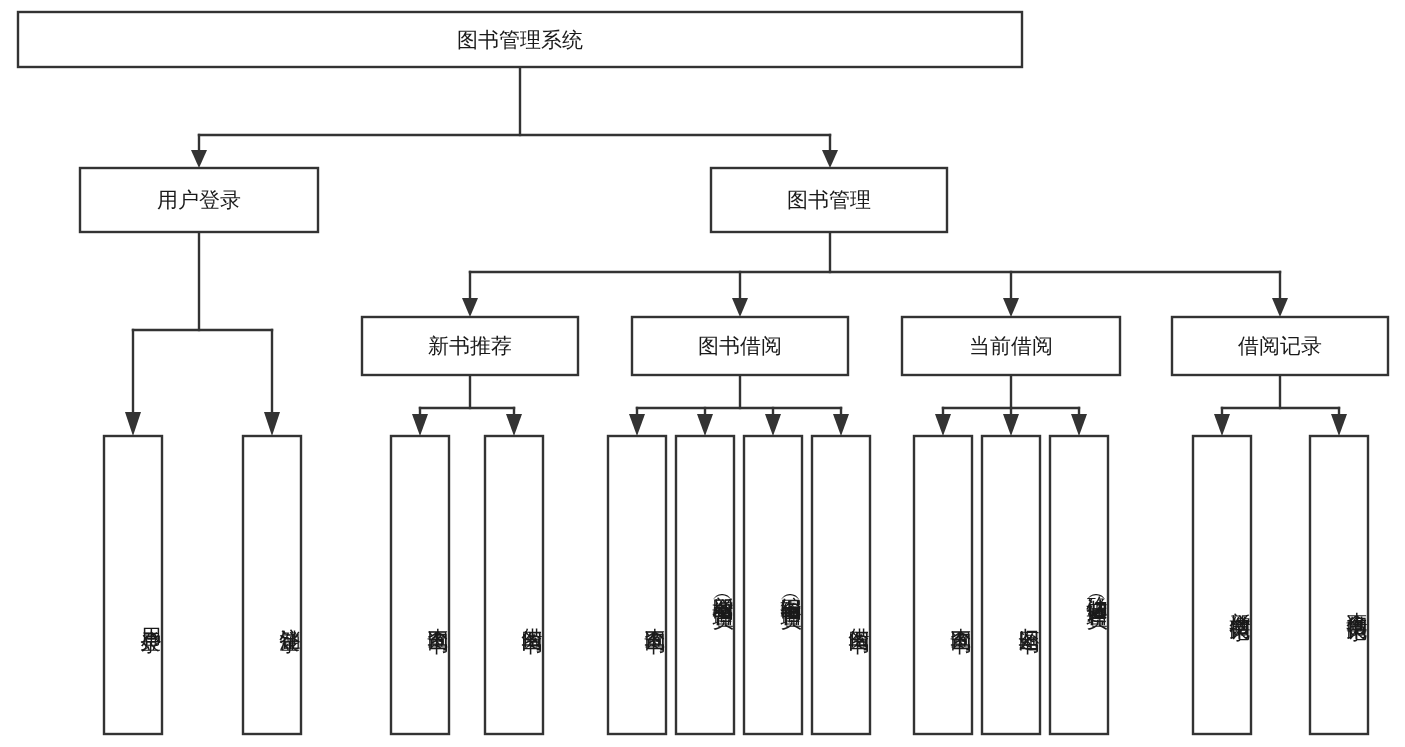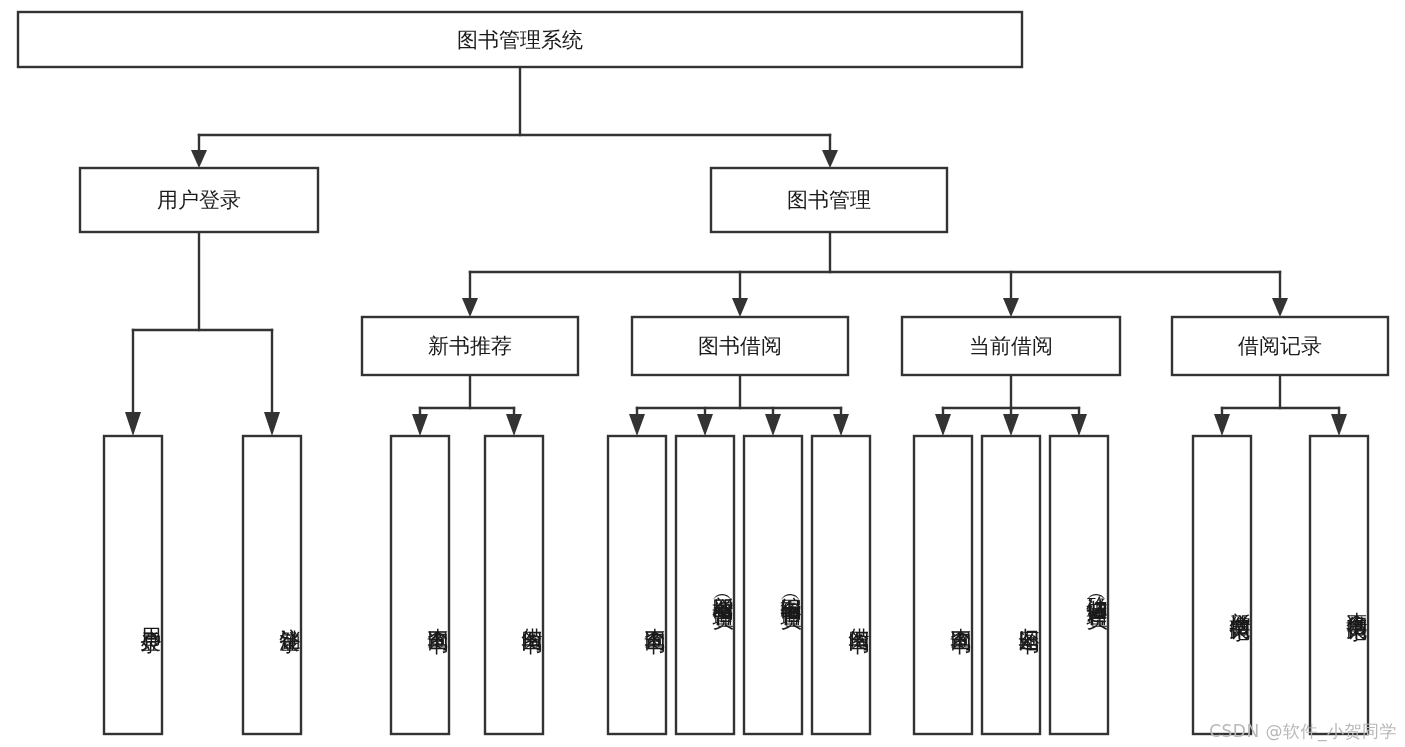--- a/index.html
+++ b/index.html
@@ -198,14 +198,13 @@
   <div class="node-label-v" style="left:744px; top:444px; width:58px; height:288px;">编辑图书（管理员）</div>
   <div class="node-label-v" style="left:812px; top:500px; width:58px; height:230px;">借阅图书</div>
 
   <div class="node-label-v" style="left:914px; top:500px; width:58px; height:230px;">查询图书</div>
   <div class="node-label-v" style="left:982px; top:500px; width:58px; height:230px;">归还图书</div>
   <div class="node-label-v" style="left:1050px; top:444px; width:58px; height:288px;">确认归还（管理员）</div>
 
   <div class="node-label-v" style="left:1193px; top:473px; width:58px; height:256px;">新增借阅记录</div>
   <div class="node-label-v" style="left:1310px; top:473px; width:58px; height:256px;">查询借阅记录</div>
 
-  <div class="watermark">CSDN @软件_小贺同学</div>
 </div>
 
 </body></html>

